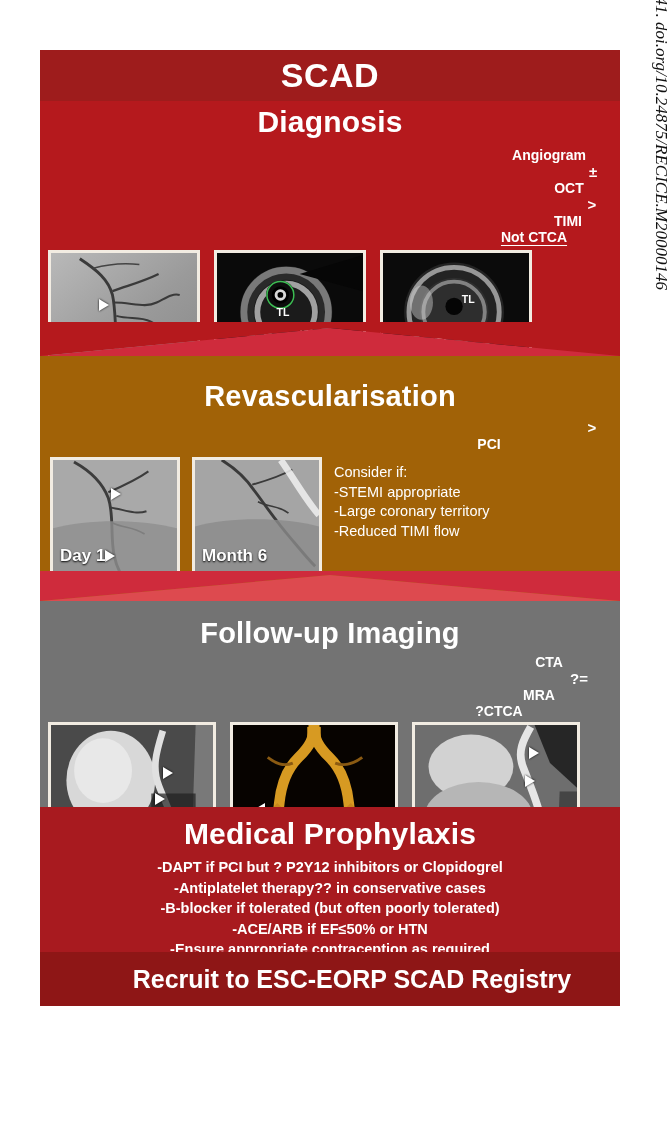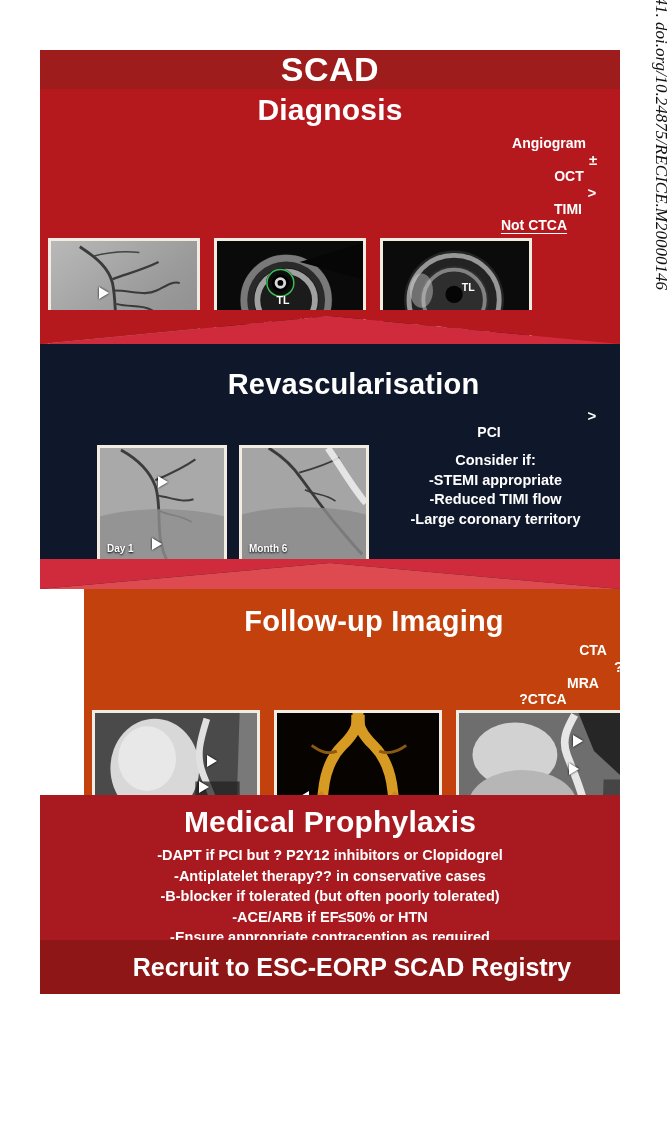--- a/index.html
+++ b/index.html
@@ -15,60 +15,60 @@
   .info { position: absolute; left: 40px; top: 50px; width: 580px; height: 1010px; overflow: hidden; }
 
   .band { position: relative; width: 100%; }
 
   .band-title {
     text-align: center; color: #ffffff; font-weight: bold;
     letter-spacing: .2px;
   }
 
   
-  .hdr { background: #9e1c1c; height: 39px; display: flex; align-items: center; justify-content: center; }
+  .hdr { background: #9e1c1c; height: 51px; display: flex; align-items: center; justify-content: center; }
   .hdr-txt { font-size: 34px; color: #fff; font-weight: bold; letter-spacing: .5px; }
 
   
   .diag { background: #b5191d; padding-top: 4px; padding-bottom: 0px; position: relative; }
   .diag-title { font-size: 30px; padding-bottom: 4px; }
 
   .lblrow { display: flex; align-items: flex-end; color: #fff; font-size: 14px; font-weight: bold; padding: 4px 6px 5px 6px; flex-direction: column; }
   .lbl { text-align: center; }
   .op { text-align: center; font-size: 15px; font-weight: bold; }
 
   .imgrow { display: flex; padding: 0 8px 0 8px; gap: 14px; }
   .frame { border: 3px solid #f2ece2; background: #111; position: relative; overflow: hidden; }
 
   
   .chev { width: 100%; height: 30px; position: relative; overflow: hidden; }
 
   
-  .revasc { background: #0f172a; position: relative; padding-left: 47px; }
+  .revasc { background: #a16207; position: relative; }
   .revasc-title { font-size: 29px; padding-top: 2px; padding-bottom: 2px; }
 
   
-  .follow { background: #c2410c; position: relative; margin-left: 44px; }
+  .follow { background: #737373; position: relative; }
   .follow-title { font-size: 29px; padding-top: 2px; padding-bottom: 0px; }
 
   
   .proph { background: #a81a1f; padding: 10px 0 10px 0; }
   .proph-title { font-size: 30px; padding-bottom: 6px; }
   .proph-list { text-align: center; color: #fff; font-size: 14.5px; font-weight: bold; line-height: 1.42; }
 
   
   .recruit { background: #8e1616; height: 54px; display: flex; align-items: center; justify-content: center; }
   .recruit-txt { color: #fff; font-size: 25px; font-weight: bold; margin-left: 44px; }
 
-  .consider { color: #fff; font-size: 14.5px; font-weight: bold; text-align: center; line-height: 1.36; }
+  .consider { color: #fff; font-size: 14.5px; font-weight: normal; line-height: 1.36; }
 
   .underline { text-decoration: underline; text-underline-offset: 3px; }
 
   .caption {
-    position: absolute; color: #fff; font-size: 10px; font-weight: bold;
+    position: absolute; color: #fff; font-size: 17px; font-weight: bold;
     left: 7px; bottom: 6px; text-shadow: 0 1px 2px #000;
   }
   .caption.right { left: auto; right: 7px; }
 
   
   .cite {
     position: absolute; right: 6px; top: 150px;
     font-family: "Liberation Serif", serif; font-style: italic;
     font-size: 17px; color: #111; white-space: nowrap;
     transform-origin: right top; transform: rotate(90deg) translate(0, -100%);
@@ -201,22 +201,22 @@
             <path d="M66 44 C78 50 88 48 98 56" stroke="#3a3a3a" stroke-width="1.8" fill="none"></path>
             <path d="M90 0 C104 20 116 42 130 58" stroke="#f0f0f0" stroke-width="7" fill="none" opacity=".85"></path>
             <path d="M0 70 C36 60 92 60 130 70 L130 118 L0 118 Z" fill="#8b8b8b" opacity=".8"></path>
           </svg>
           <div class="caption">Month 6</div>
         </div>
 
         <div style="flex:1;padding-top:6px;">
           <div class="consider">Consider if:</div>
           <div class="consider">-STEMI appropriate</div>
+          <div class="consider">-Large coronary territory</div>
           <div class="consider">-Reduced TIMI flow</div>
-          <div class="consider">-Large coronary territory</div>
         </div>
       </div>
 
       <div class="chev" style="position:absolute;left:0;bottom:0;height:30px;">
         <svg width="580" height="30" viewBox="0 0 580 30" preserveAspectRatio="none">
           <polygon points="0,0 580,0 580,30 290,4 0,30" fill="#cf2b3c"></polygon>
           <polygon points="0,30 290,4 580,30" fill="#dd4a4f"></polygon>
         </svg>
       </div>
     </div>

